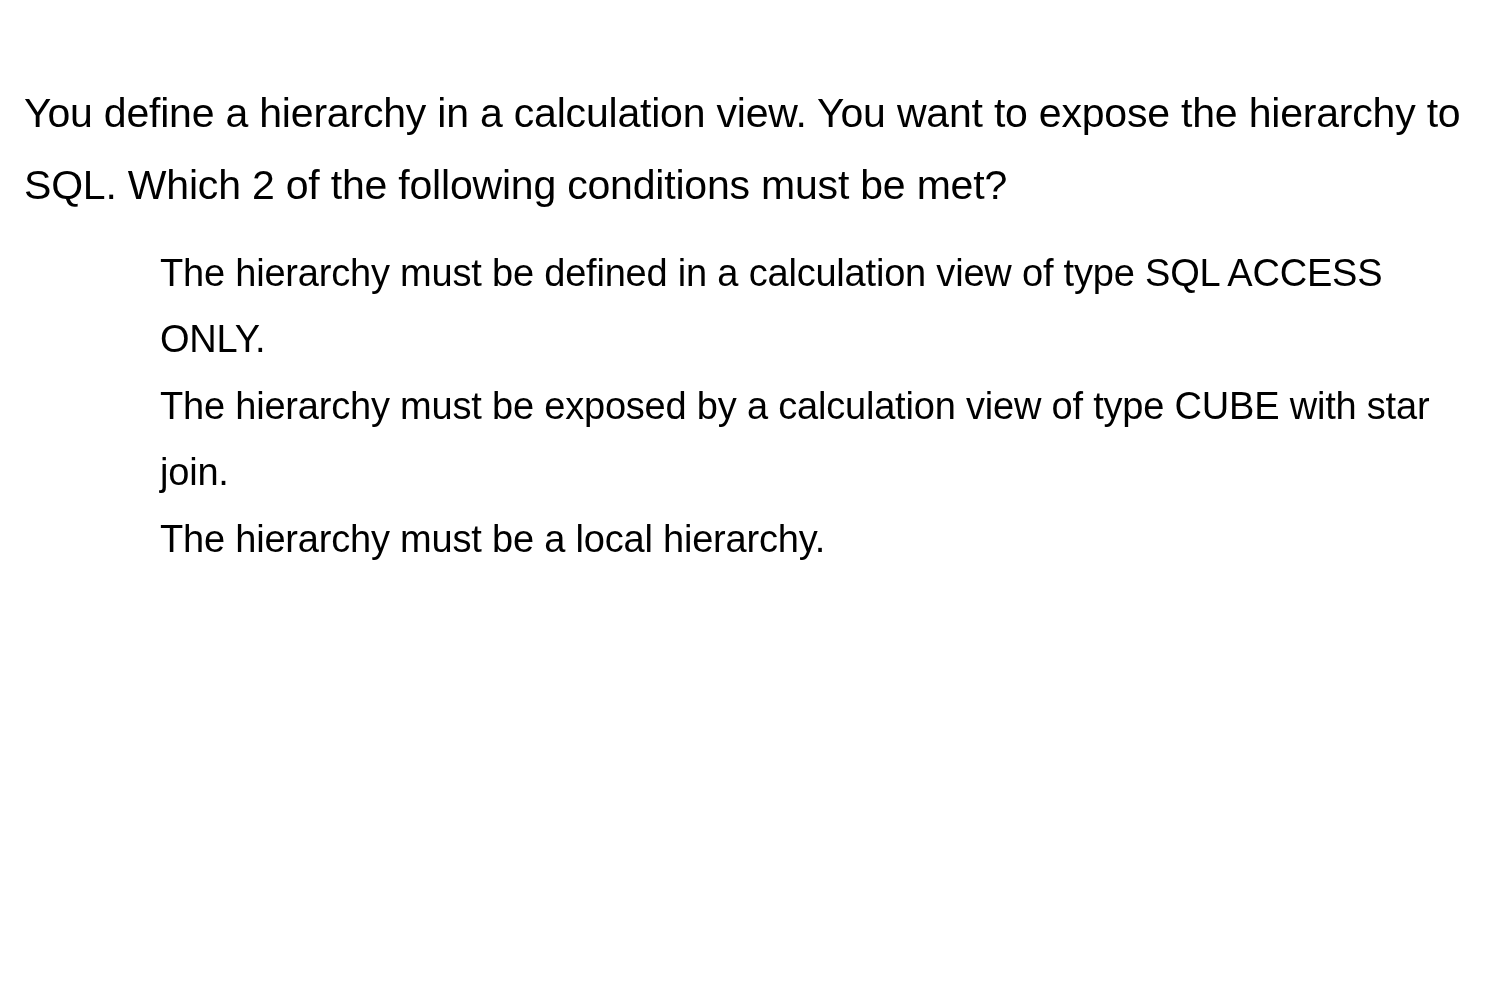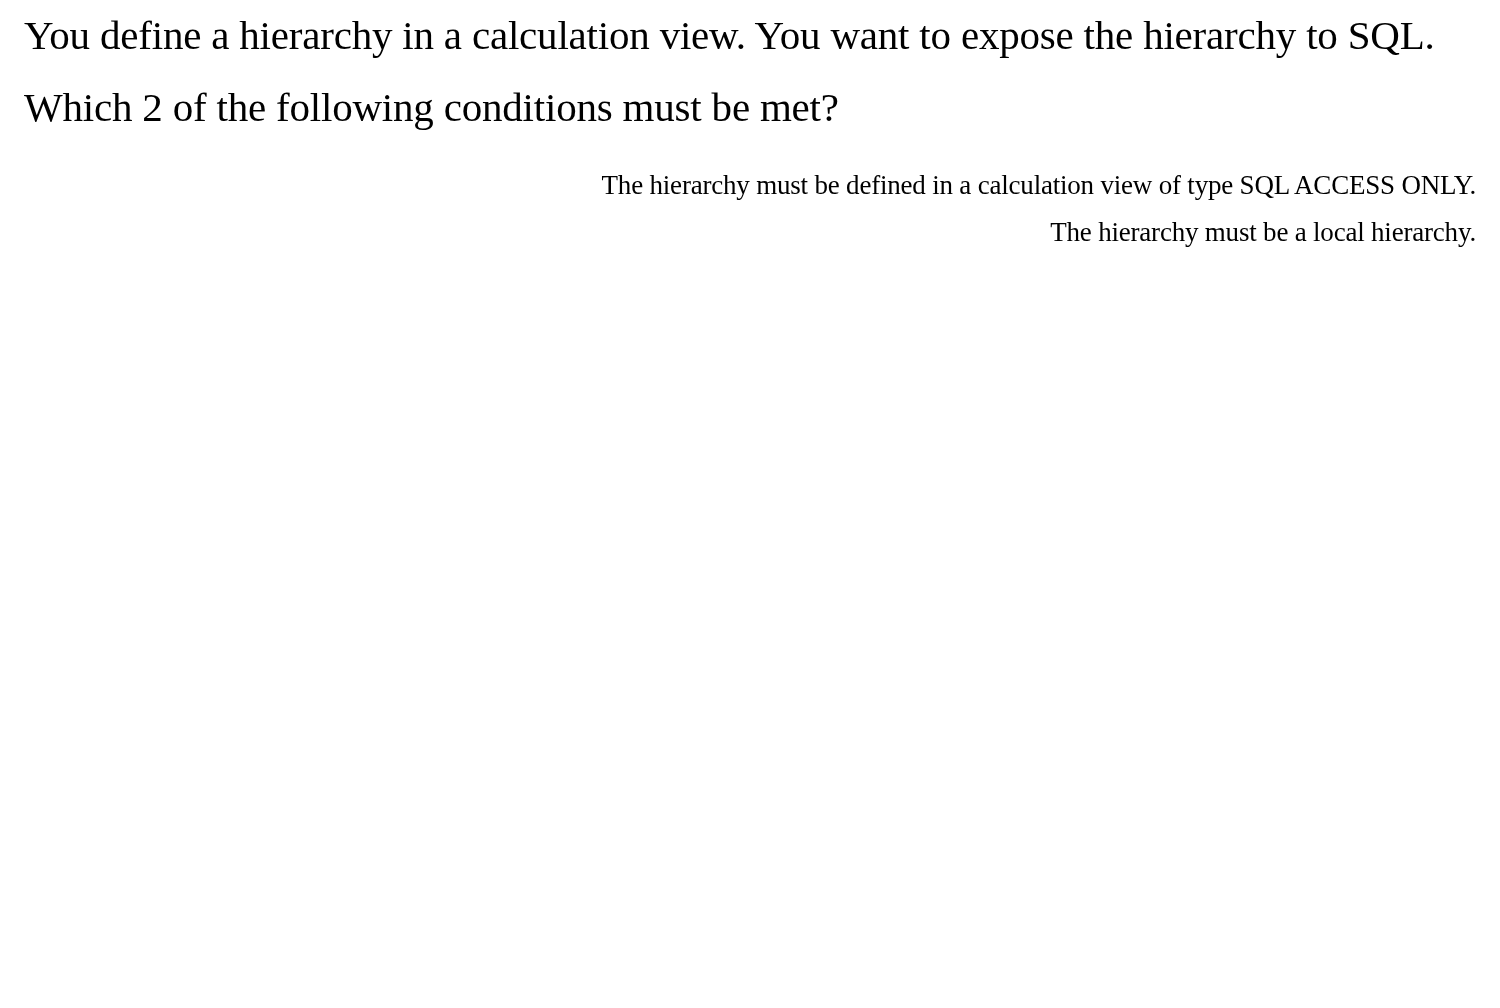--- a/index.html
+++ b/index.html
@@ -9,45 +9,45 @@
     }
     html, body {
       width: 1500px;
       height: 1008px;
       background: #ffffff;
       font-family: -apple-system, BlinkMacSystemFont, "Segoe UI", Helvetica, Arial, sans-serif;
       color: #000000;
       overflow: hidden;
     }
     .container {
+      padding-top: 78px;
       padding-left: 24px;
       padding-right: 24px;
-      font-family: Liberation Serif, serif;
     }
     .question {
       font-size: 41px;
       line-height: 1.75;
       font-weight: 400;
       letter-spacing: -0.2px;
     }
     .options {
       margin-top: 18px;
       padding-left: 136px;
     }
     .option {
-      font-size: 27px;
+      font-size: 38px;
       line-height: 1.75;
       font-weight: 400;
       letter-spacing: -0.2px;
       margin-bottom: 0px;
-      text-align: right;
     }
   </style>
 </head>
 <body>
 
 <div class="container">
   <div class="question">You define a hierarchy in a calculation view. You want to expose the hierarchy to SQL. Which 2 of the following conditions must be met?</div>
   <div class="options">
     <div class="option">The hierarchy must be defined in a calculation view of type SQL ACCESS ONLY.</div>
+    <div class="option">The hierarchy must be exposed by a calculation view of type CUBE with star join.</div>
     <div class="option">The hierarchy must be a local hierarchy.</div>
   </div>
 </div>
 
 </body></html>

